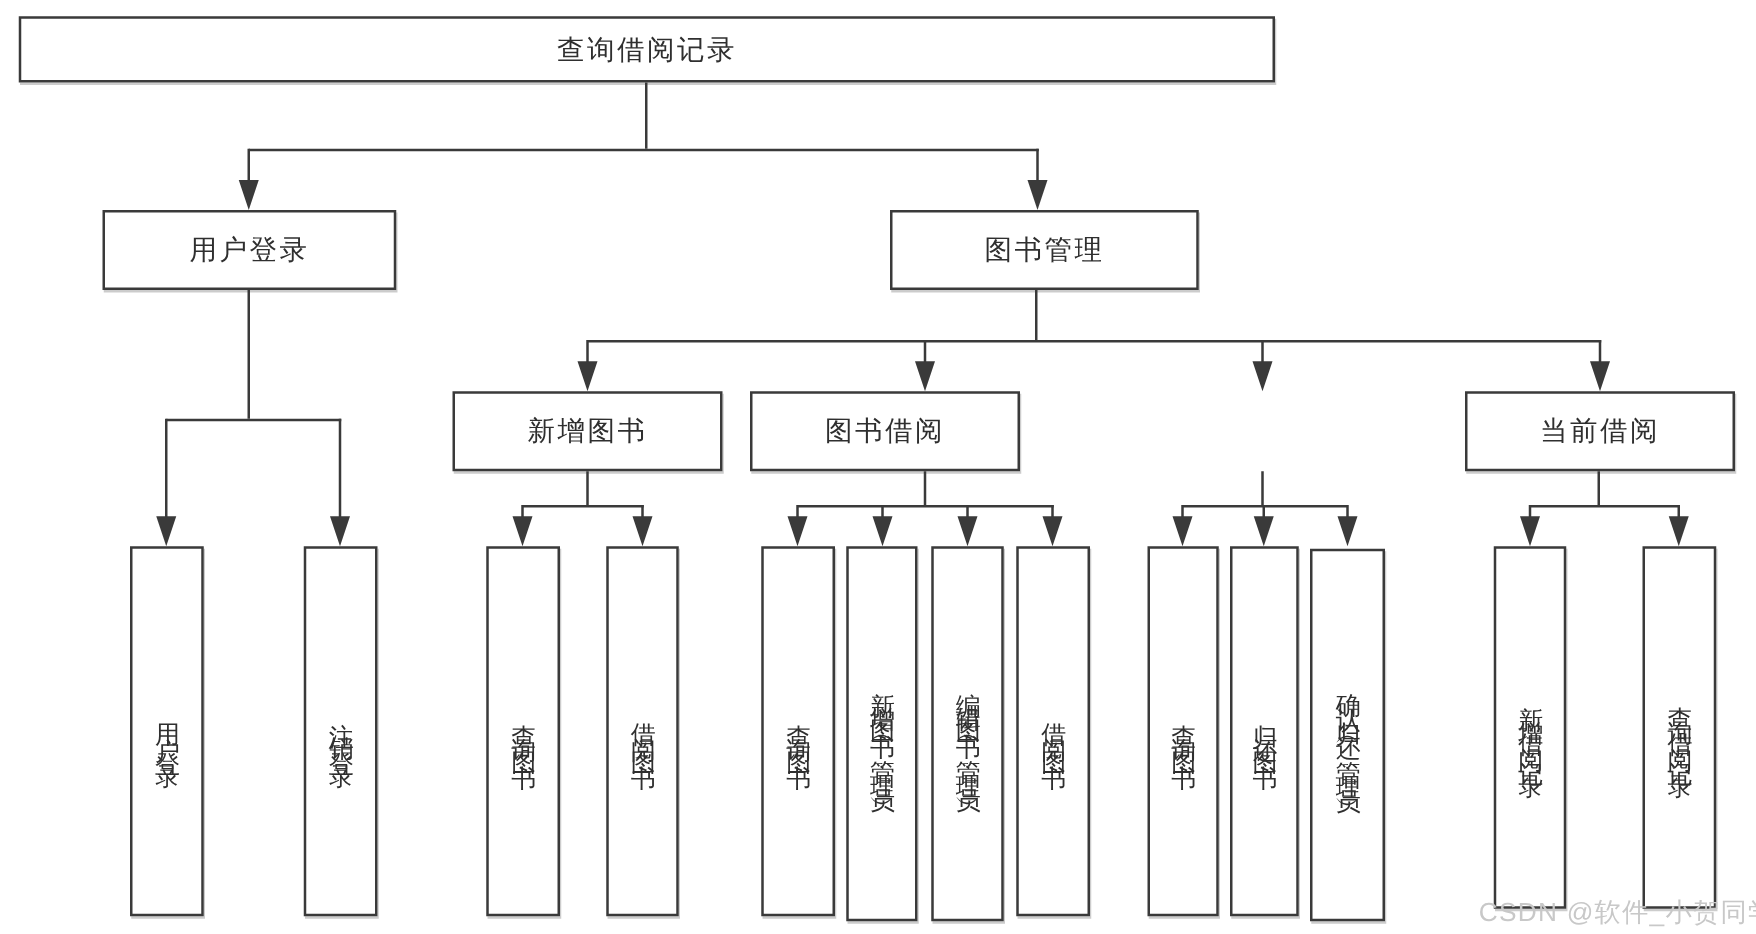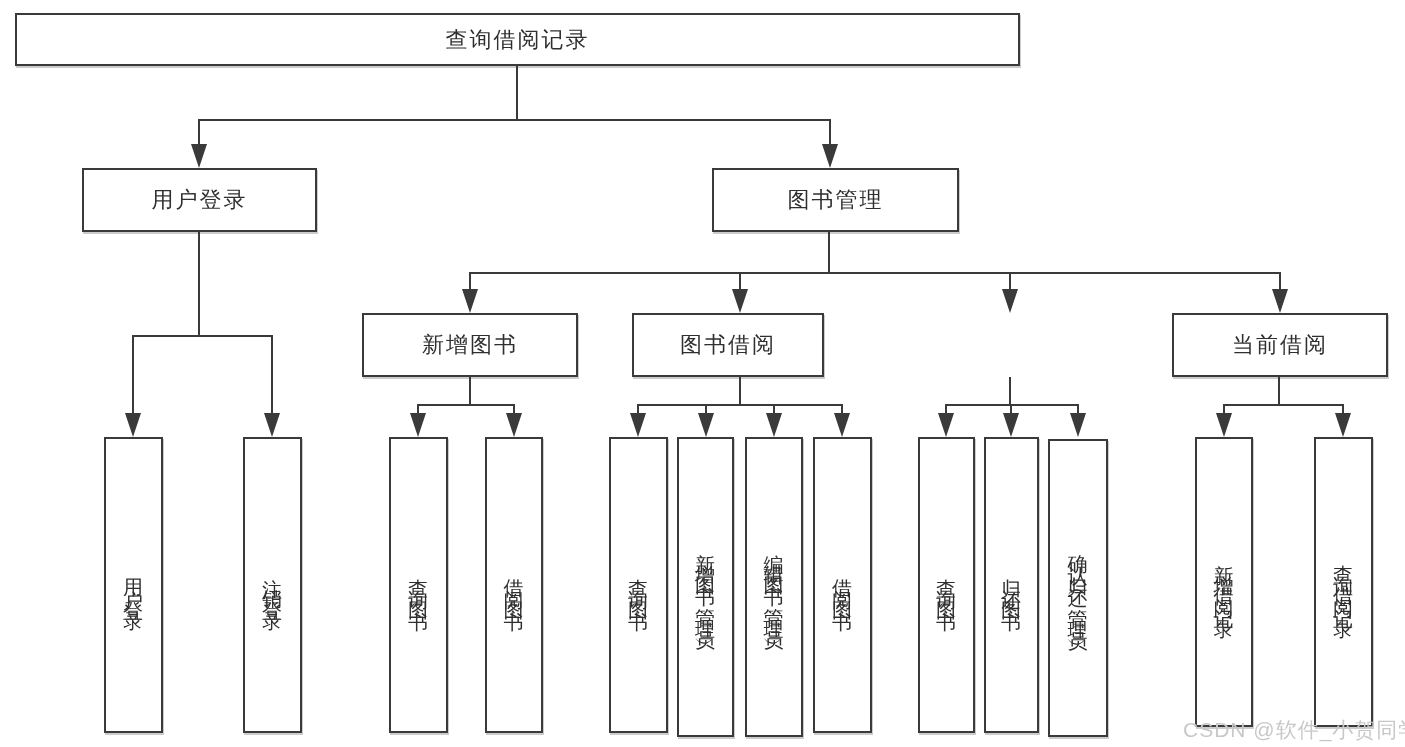--- a/index.html
+++ b/index.html
@@ -77,21 +77,21 @@
   <div class="vline" style="left:469px;top:272px;height:19px"></div>
   <div class="ahead" style="left:462px;top:289px"></div>
   <div class="vline" style="left:739px;top:272px;height:19px"></div>
   <div class="ahead" style="left:732px;top:289px"></div>
   <div class="vline" style="left:1009px;top:272px;height:19px"></div>
   <div class="ahead" style="left:1002px;top:289px"></div>
   <div class="vline" style="left:1279px;top:272px;height:19px"></div>
   <div class="ahead" style="left:1272px;top:289px"></div>
 
   <div class="box" style="left:362px;top:313px;width:216px;height:64px">新增图书</div>
-  <div class="box" style="left:632px;top:313px;width:192px;height:64px">图书借阅</div>
+  <div class="box" style="left:600px;top:313px;width:216px;height:64px">图书借阅</div>
   <div class="box" style="left:1172px;top:313px;width:216px;height:64px">当前借阅</div>
 
   <div class="vline" style="left:469px;top:377px;height:27px"></div>
   <div class="hline" style="left:418px;top:404px;width:97px"></div>
   <div class="vline" style="left:417px;top:404px;height:11px"></div>
   <div class="ahead" style="left:410px;top:413px"></div>
   <div class="vline" style="left:513px;top:404px;height:11px"></div>
   <div class="ahead" style="left:506px;top:413px"></div>
 
   <div class="vline" style="left:739px;top:377px;height:27px"></div>

